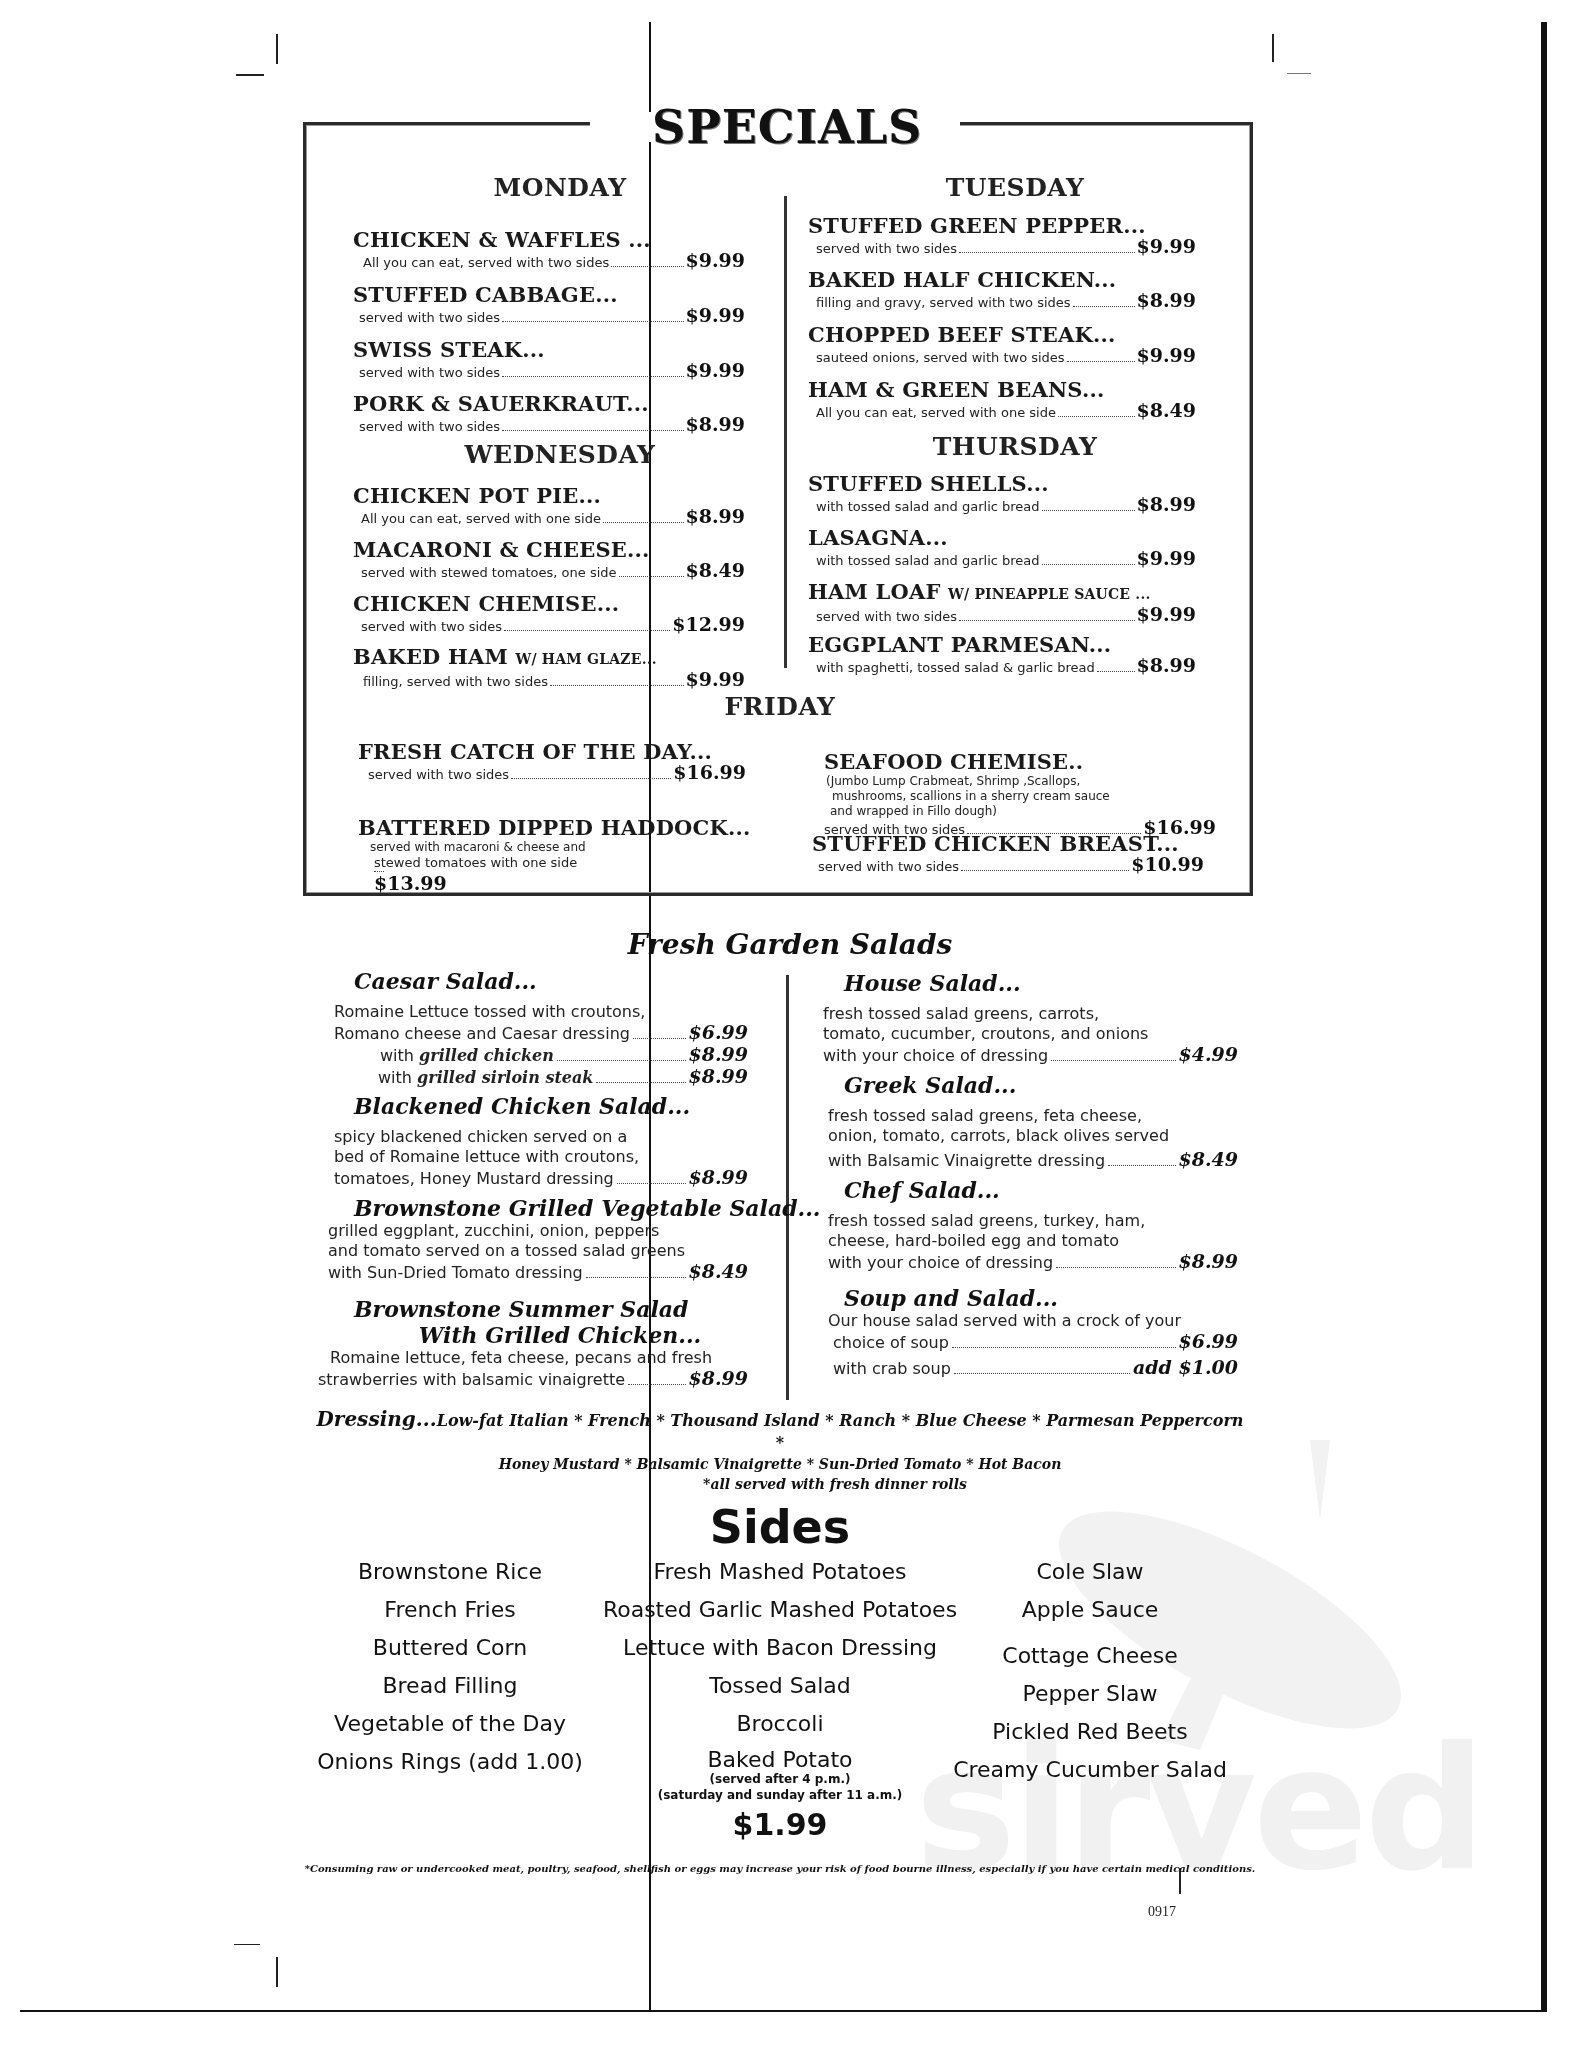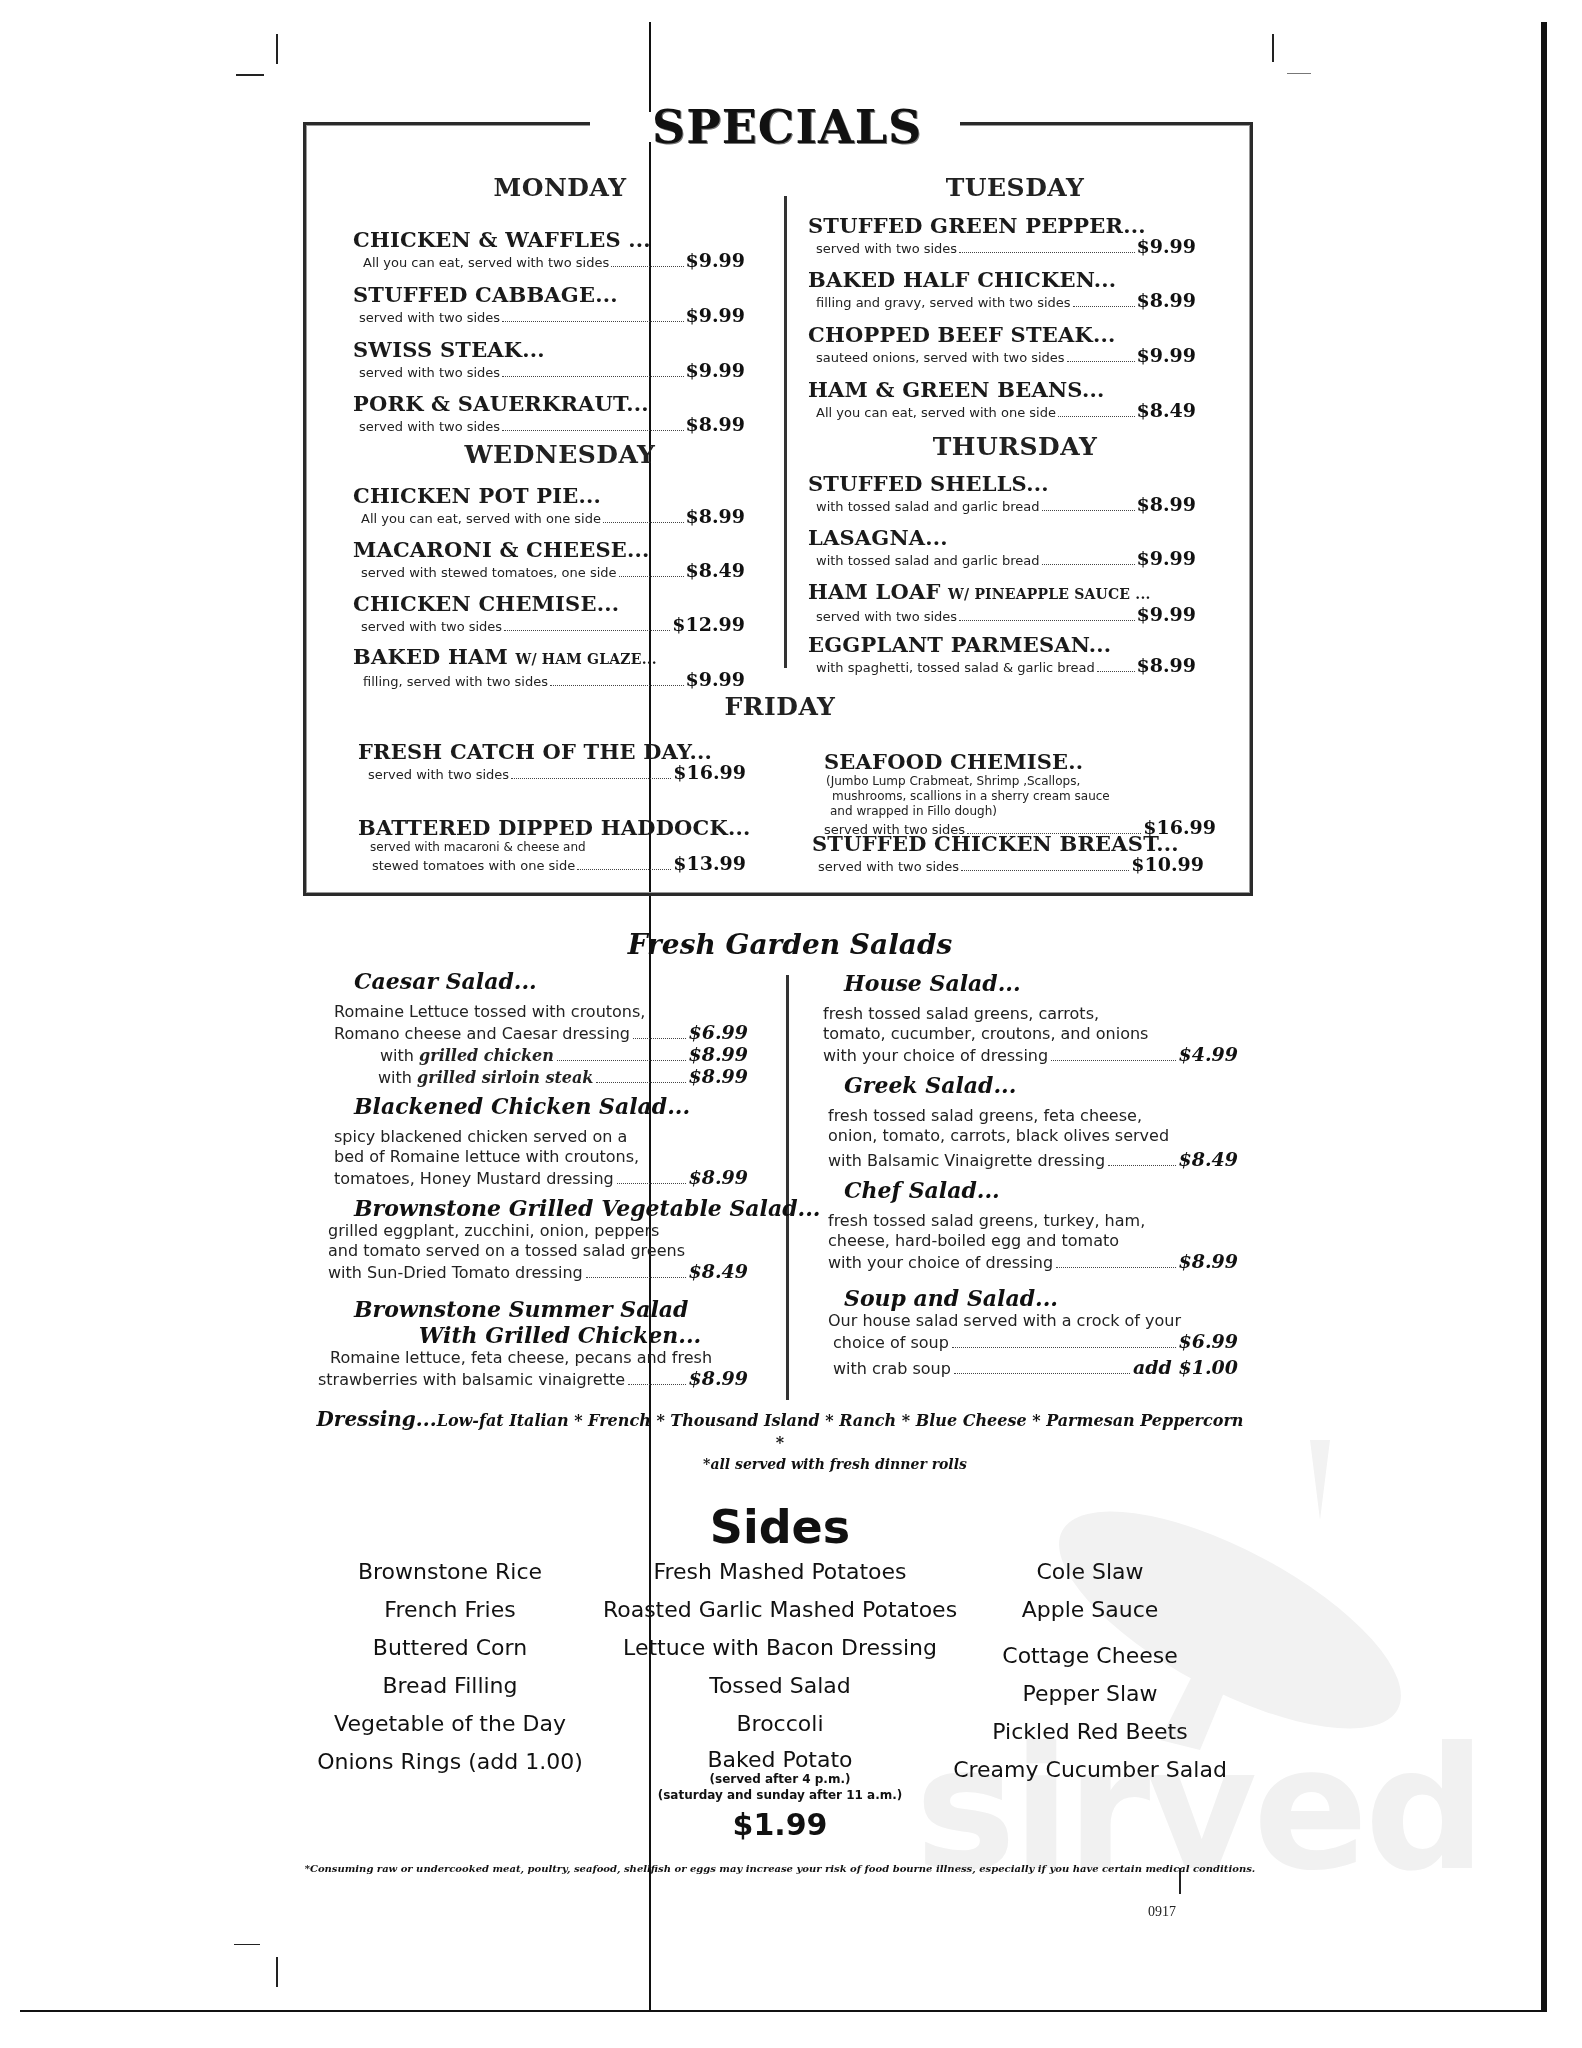--- a/index.html
+++ b/index.html
@@ -250,21 +250,21 @@
   <div class="item-name">FRESH CATCH OF THE DAY...</div>
   <div class="item-line" style="padding-left:10px;">
       <span class="desc">served with two sides</span>
       <span class="dots"></span>
       <span class="price">$16.99</span>
     </div>
 </div>
 <div class="item" style="left:358px;top:816px;width:388px;">
   <div class="item-name">BATTERED DIPPED HADDOCK...</div>
   <div class="item-extra" style="padding-left:12px;">served with macaroni &amp; cheese and</div>
-  <div class="item-line" style="padding-left:14px;">
+  <div class="item-line" style="padding-left:14px;flex-direction:column;">
       <span class="desc">stewed tomatoes  with one side</span>
       <span class="dots"></span>
       <span class="price">$13.99</span>
     </div>
 </div>
 <div class="item" style="left:812px;top:750px;width:392px;margin-left:12px;">
   <div class="item-name">SEAFOOD CHEMISE..</div>
   <div class="item-extra" style="padding-left:2px;">(Jumbo Lump Crabmeat, Shrimp ,Scallops,</div>
   <div class="item-extra" style="padding-left:8px;">mushrooms, scallions in a sherry cream sauce</div>
   <div class="item-extra" style="padding-left:6px;">and wrapped in Fillo dough)</div>
@@ -379,20 +379,21 @@
     </div>
   <div class="salad-line" style="padding-left:25px;margin-top:4px;">
       <span>with crab soup</span>
       <span class="dots"></span>
       <span class="price">add $1.00</span>
     </div>
 </div>
 
 <div id="dressing">
   <div class="l1"><span class="lead">Dressing...</span><span>Low-fat Italian * French * Thousand Island * Ranch * Blue Cheese * Parmesan Peppercorn *</span></div>
+  <div class="l2">Honey Mustard * Balsamic Vinaigrette * Sun-Dried Tomato * Hot Bacon</div>
   <div class="l3">*all served with fresh dinner rolls</div>
 </div>
 
 <div id="sides-title">Sides</div>
 
 <div class="sides-col" style="left:300px;top:1553px;width:300px;">
   <div class="side">Brownstone Rice</div>
   <div class="side">French Fries</div>
   <div class="side">Buttered Corn</div>
   <div class="side">Bread Filling</div>

